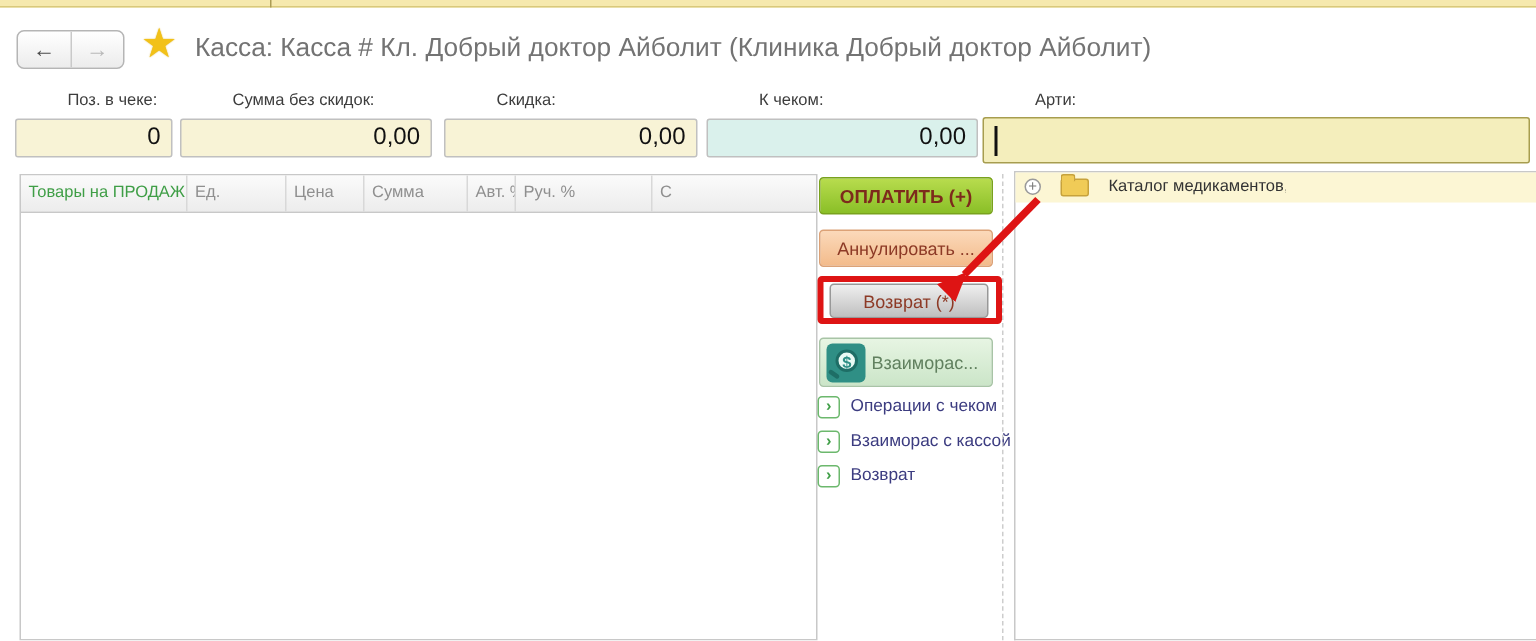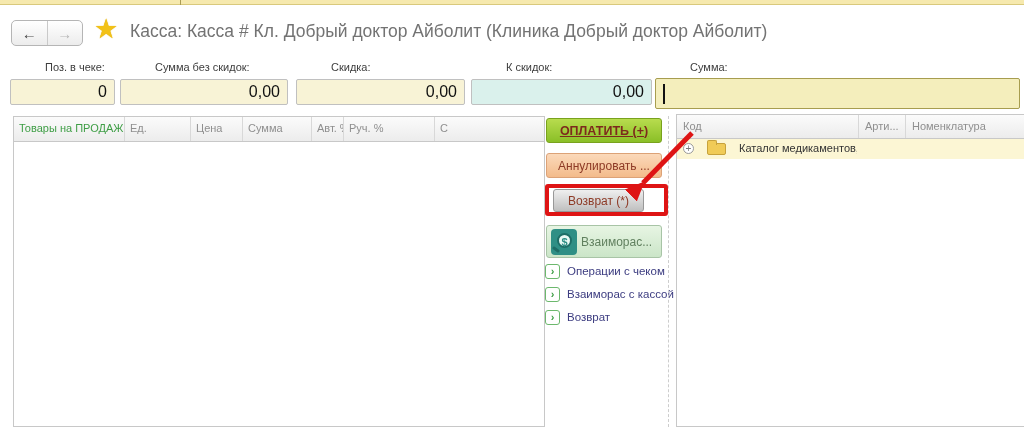--- a/index.html
+++ b/index.html
@@ -42,24 +42,24 @@
     border-bottom:1px solid #c8c8c8; }
   .pcell { border-right:1px solid #d8d8d8; font-size:11px; color:#8f8f8f;
     line-height:23px; padding-left:5px; overflow:hidden; white-space:nowrap; cursor:pointer; }
   .pcell.first { color:#3f9e46; }
 
   
   .abtn { position:absolute; left:546px; width:116px; border-radius:3px;
     display:flex; align-items:center; justify-content:center;
     white-space:nowrap; cursor:pointer; }
   .btn-pay { top:118px; height:25px; background:linear-gradient(#b8dc4e,#8abf27);
-    border:1px solid #79a21d; color:#7d2a1c; font-weight:bold; font-size:12.5px;text-decoration:underline; }
+    border:1px solid #79a21d; color:#7d2a1c; font-weight:bold; font-size:12.5px; }
   .btn-annul { top:153px; height:25px; background:linear-gradient(#fbd9ba,#f3bb8b);
     border:1px solid #dca277; color:#8d3a26; font-size:12px;text-align:center; }
-  .btn-refund { left:553px; top:189px; width:91px; height:23px;
+  .btn-refund { left:553px; top:189px; width:106px; height:23px;
     background:linear-gradient(#efefef,#bfbfbf); border:1px solid #989898;
     color:#8d3a26; font-size:12px; }
   .refund-hl { position:absolute; left:545px; top:184px; width:123px; height:32px;
     border:4px solid #de1414; border-radius:3px; pointer-events:none; z-index:40; }
   .btn-mutual { top:225px; height:33px; background:linear-gradient(#e7f5e3,#cbe5c8);
     border:1px solid #a8c4a6; color:#61805f; font-size:12px; justify-content:flex-start; padding-left:34px; }
   .micon { position:absolute; left:4px; top:3px; width:26px; height:26px;
     background:#2f8f85; border-radius:4px; }
   .micon .lens { position:absolute; left:6px; top:4px; width:15px; height:15px;
     background:#eafaf4; border:2px solid #1e6e66; border-radius:50%;
@@ -116,24 +116,24 @@
 
 <div class="flabel" style="left:12px">Поз. в чеке:</div>
 <div class="fbox" style="left:10px; width:105px">0</div>
 
 <div class="flabel" style="left:122px">Сумма без скидок:</div>
 <div class="fbox" style="left:120px; width:168px">0,00</div>
 
 <div class="flabel" style="left:298px">Скидка:</div>
 <div class="fbox" style="left:296px; width:169px">0,00</div>
 
-<div class="flabel" style="left:473px">К скидок:</div>
+<div class="flabel" style="left:473px">К чеком:</div>
 <div class="fbox cyan" style="left:471px; width:181px">0,00</div>
 
-<div class="flabel" style="left:657px">Сумма:</div>
+<div class="flabel" style="left:657px">Арти:</div>
 <div class="searchbox">
   <div class="caret"></div>
 </div>
 
 <div class="ptable">
   <div class="phead">
     <div class="pcell first" style="width:111px">Товары на ПРОДАЖУ</div>
     <div class="pcell" style="width:66px">Ед.</div>
     <div class="pcell" style="width:52px">Цена</div>
     <div class="pcell" style="width:69px">Сумма</div>
@@ -165,25 +165,20 @@
   <span class="ltext">Взаиморас с кассой</span>
 </div>
 <div class="alink" style="top:308px">
   <span class="chev">›</span>
   <span class="ltext">Возврат</span>
 </div>
 
 <div class="dashes"></div>
 
 <div class="ctable">
-  <div class="chead">
-    <div class="ccell" style="width:182px">Код</div>
-    <div class="ccell" style="width:47px">Арти...</div>
-    <div class="ccell" style="flex:1; border-right:none">Номенклатура</div>
-  </div>
   <div class="crow">
     <span class="expand">+</span>
     <span class="folder"></span>
     <span class="rtext">Каталог медикаментов, т...</span>
   </div>
   <div style="height:268px"></div>
 </div>
 
 <svg class="arrow-layer" width="1024" height="427">
   <defs>

